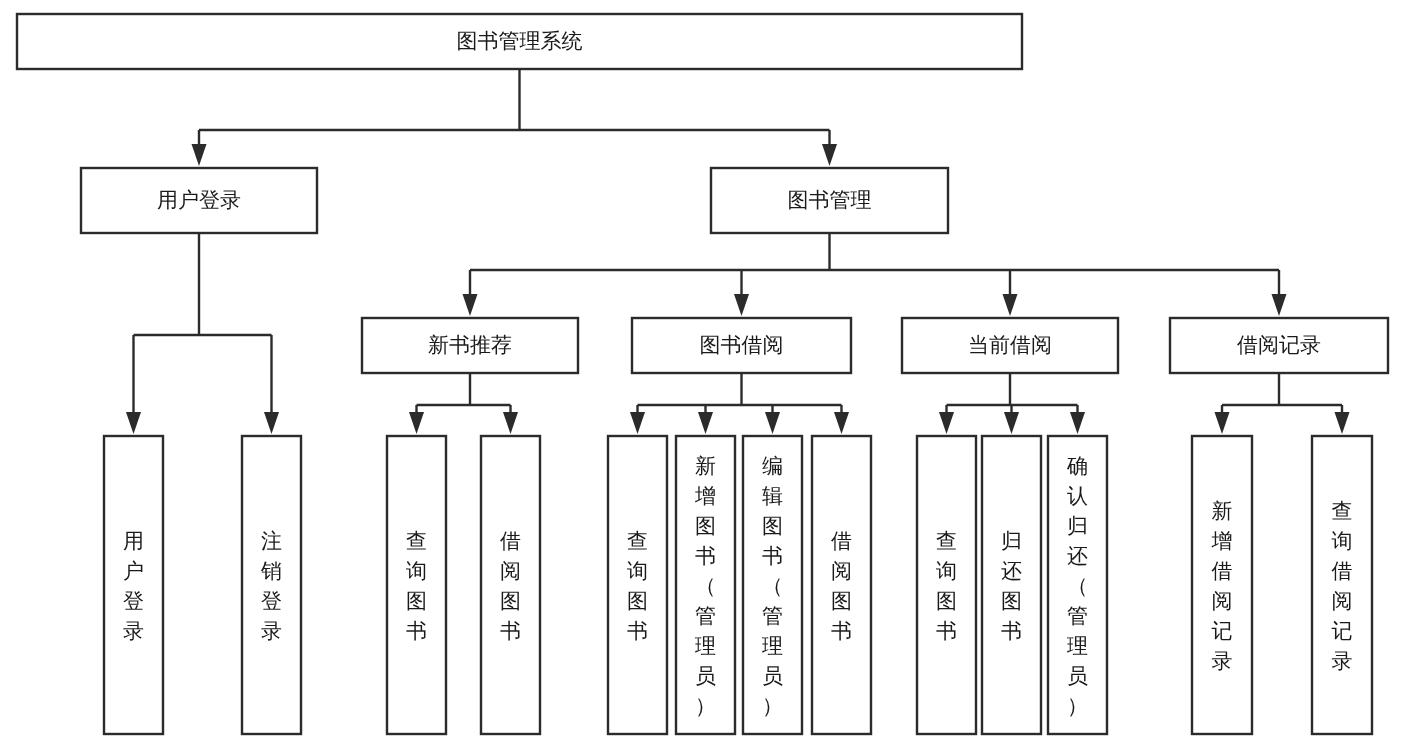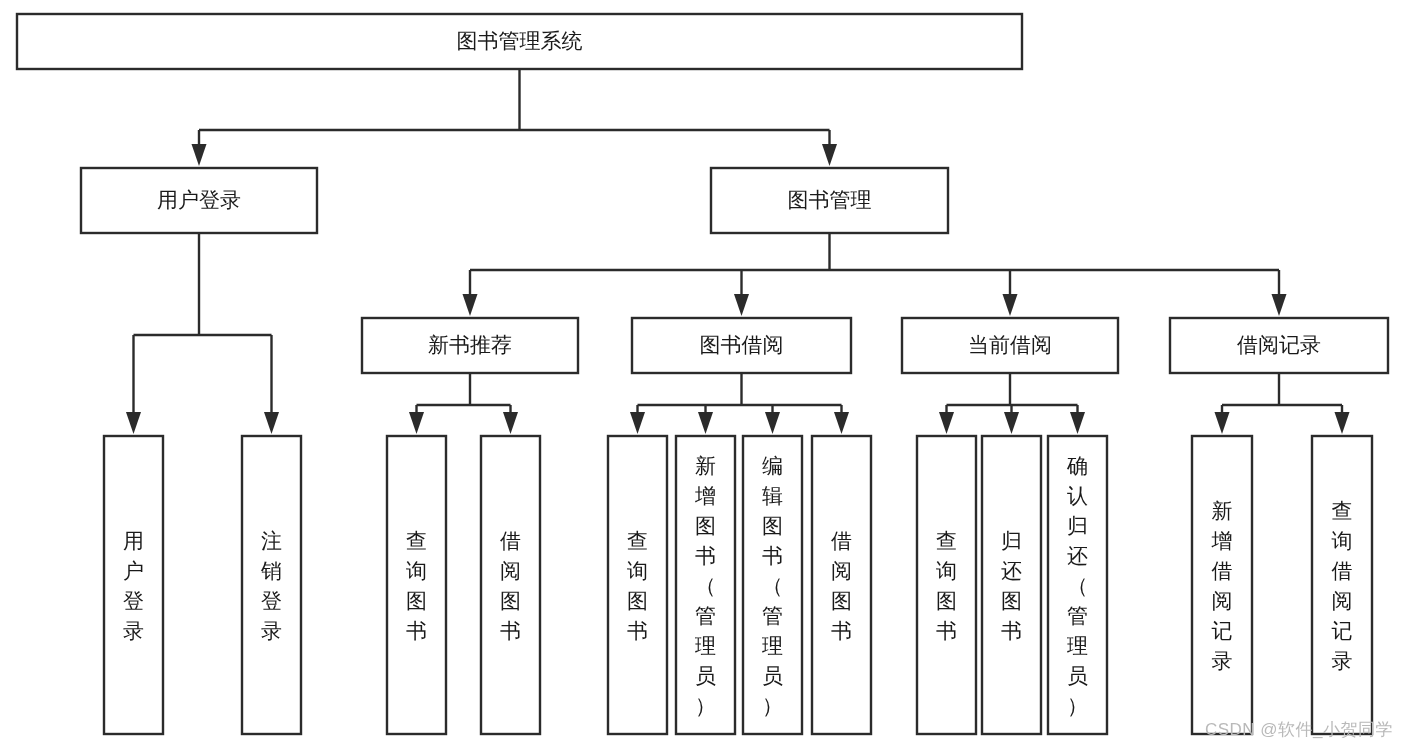--- a/index.html
+++ b/index.html
@@ -215,14 +215,13 @@
         <g>
           <rect x="1192" y="436" width="60" height="298" class="node-box"></rect>
           <text x="1222" class="node-label-vertical"><tspan x="1222" y="518.4">新</tspan><tspan x="1222" y="548.4">增</tspan><tspan x="1222" y="578.4">借</tspan><tspan x="1222" y="608.4">阅</tspan><tspan x="1222" y="638.4">记</tspan><tspan x="1222" y="668.4">录</tspan></text>
         </g>
         <g>
           <rect x="1312" y="436" width="60" height="298" class="node-box"></rect>
           <text x="1342" class="node-label-vertical"><tspan x="1342" y="518.4">查</tspan><tspan x="1342" y="548.4">询</tspan><tspan x="1342" y="578.4">借</tspan><tspan x="1342" y="608.4">阅</tspan><tspan x="1342" y="638.4">记</tspan><tspan x="1342" y="668.4">录</tspan></text>
         </g>
       </g>
   </svg>
-  <div class="watermark">CSDN @软件_小贺同学</div>
 </div>
 
 </body></html>

